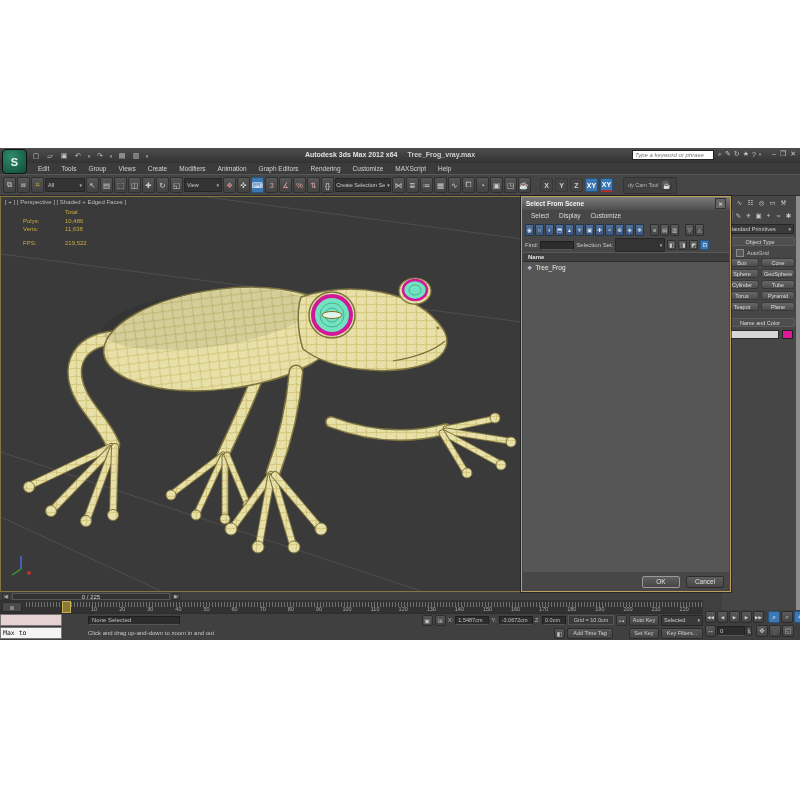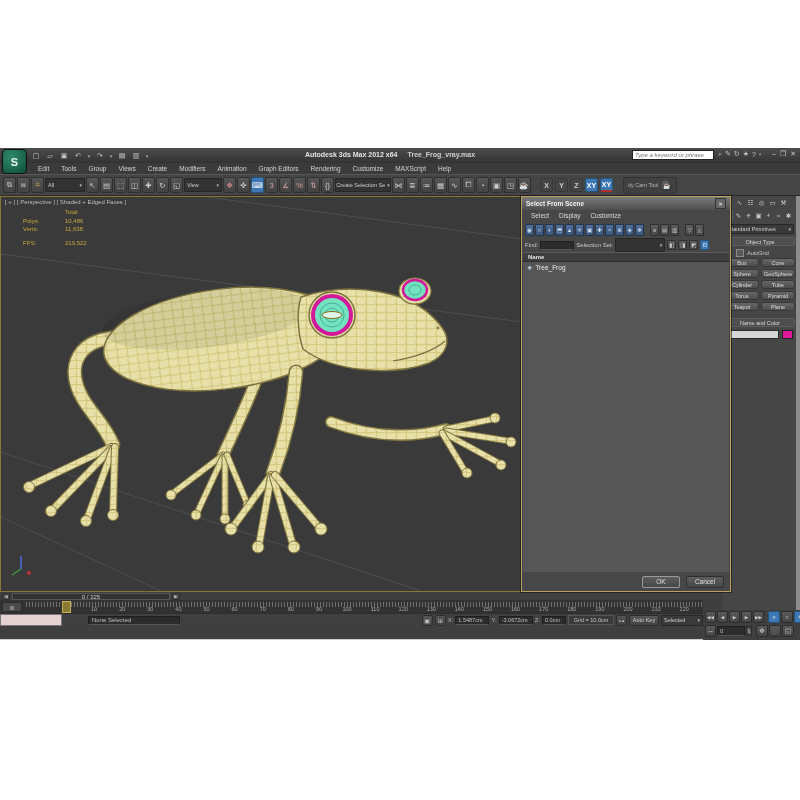--- a/index.html
+++ b/index.html
@@ -472,20 +472,30 @@
       <span class="clbl">Y:</span>
       <span class="sunken cfield">-3.0672cm</span>
       <span class="clbl">Z:</span>
       <span class="sunken cfield cfieldz">0.0cm</span>
       <span class="gridbox">Grid = 10.0cm</span>
       <span class="sic">⊶</span>
       <span class="bb w30">Auto Key</span>
       <span class="dd seldd">Selected</span>
     </div>
 
+    <div class="status2">
+      <span class="whitebox">Max to</span>
+      <span class="prompt">Click and drag up-and-down to zoom in and out</span>
+      <span class="spacer"></span>
+      <span class="sic">◧</span>
+      <span class="bb w46">Add Time Tag</span>
+      <span class="w12"></span>
+      <span class="bb w30">Set Key</span>
+      <span class="bb w42">Key Filters...</span>
+    </div>
 
     <div class="rightdock">
       <div class="rdrow" style="top:1px">
         <span style="display:contents"><span class="pb">◀◀</span><span class="pb">◀</span><span class="pb">▶</span><span class="pb">▶</span><span class="pb">▶▶</span></span>
         <span style="width:2px"></span>
         <span style="display:contents"><span class="nv hl">⌕</span><span class="nv">⌕</span><span class="nv hl">⌗</span></span>
       </div>
       <div class="rdrow" style="top:15px">
         <span class="pb">⊶</span>
         <span class="sunken ffield">0</span>

